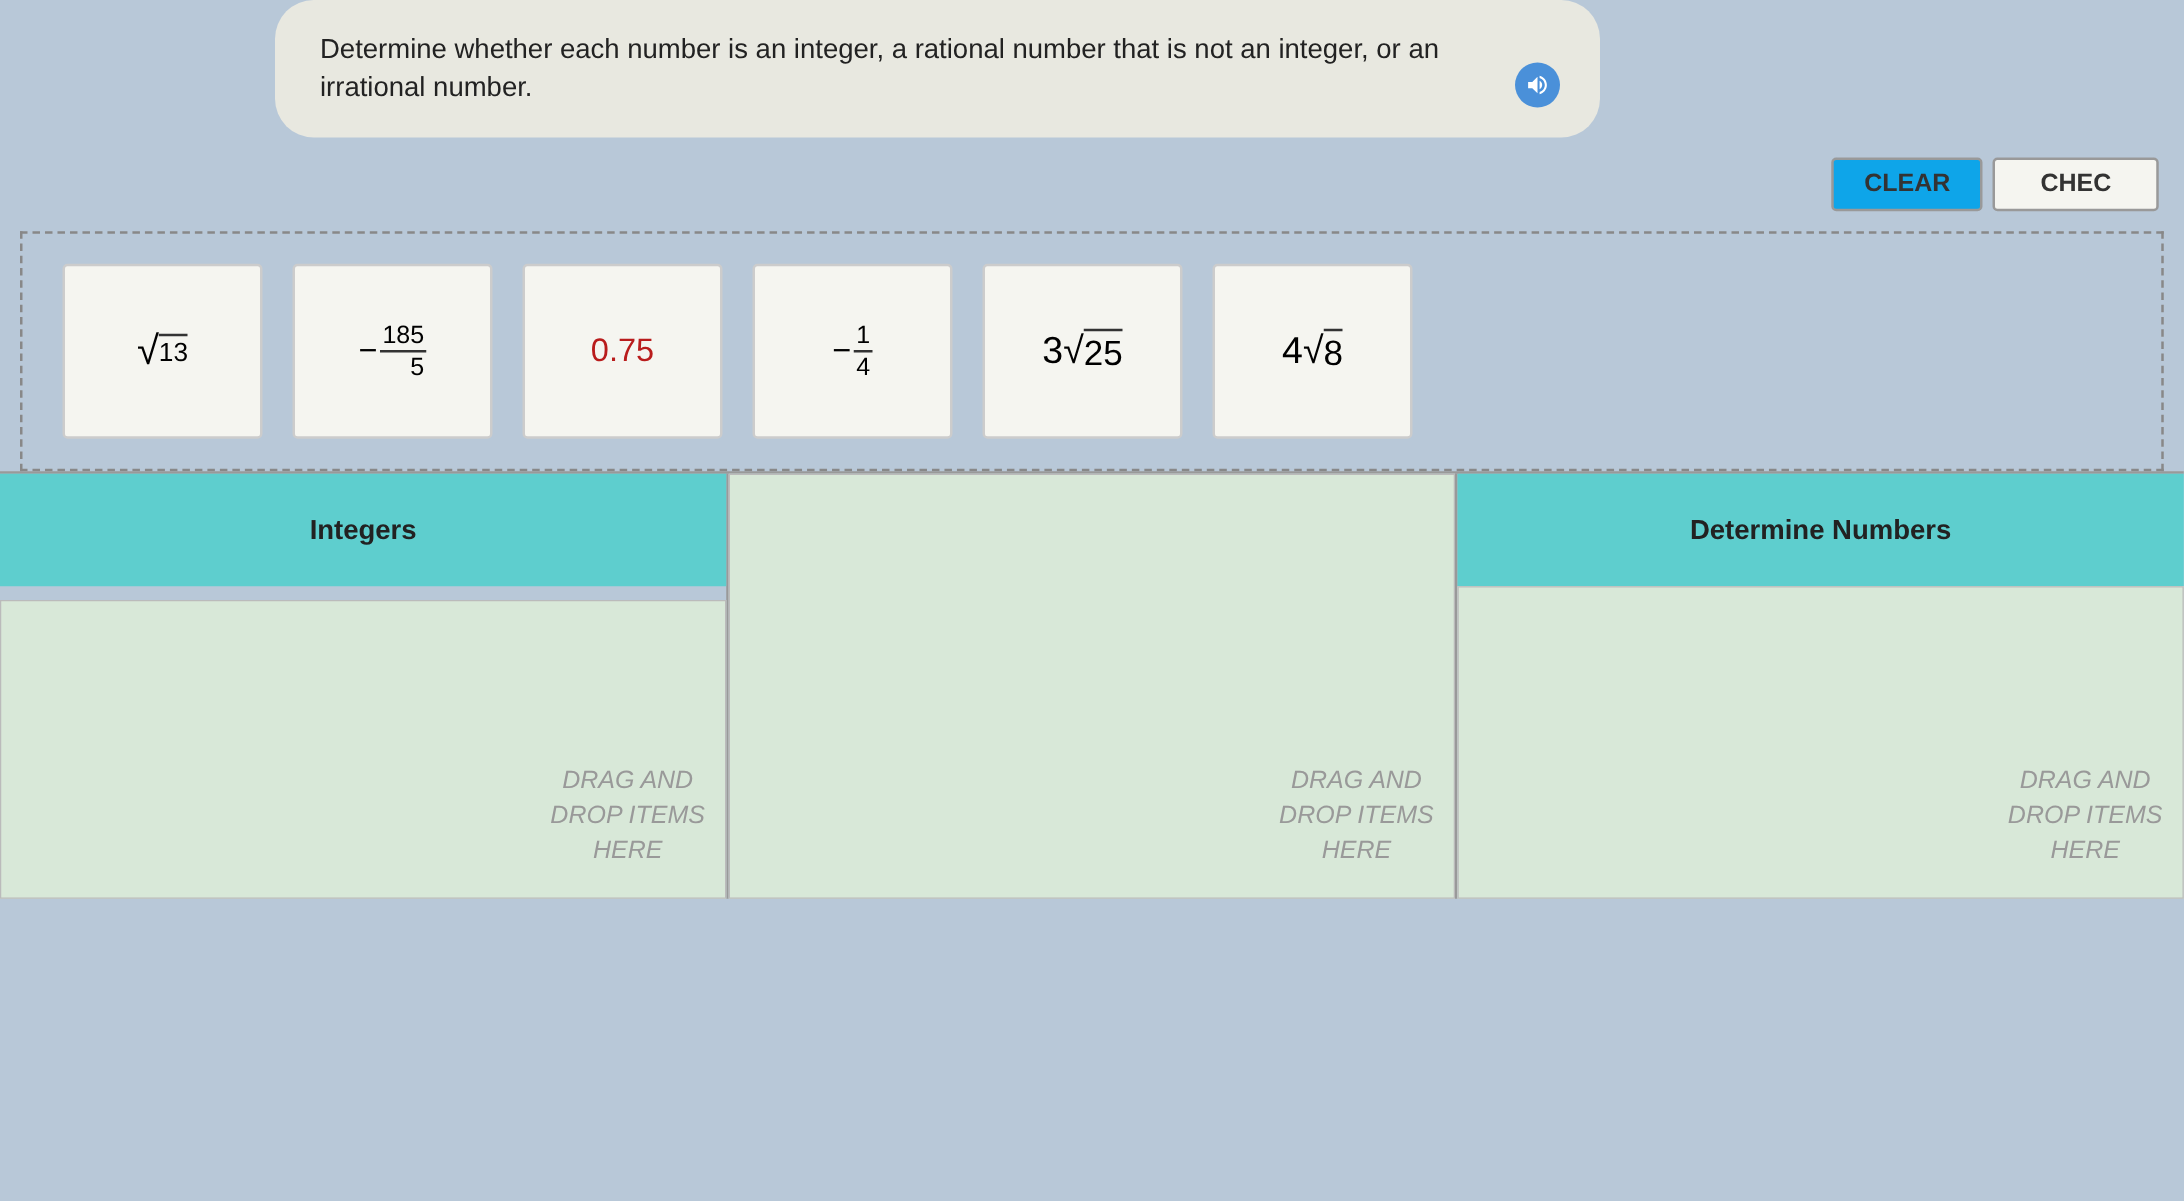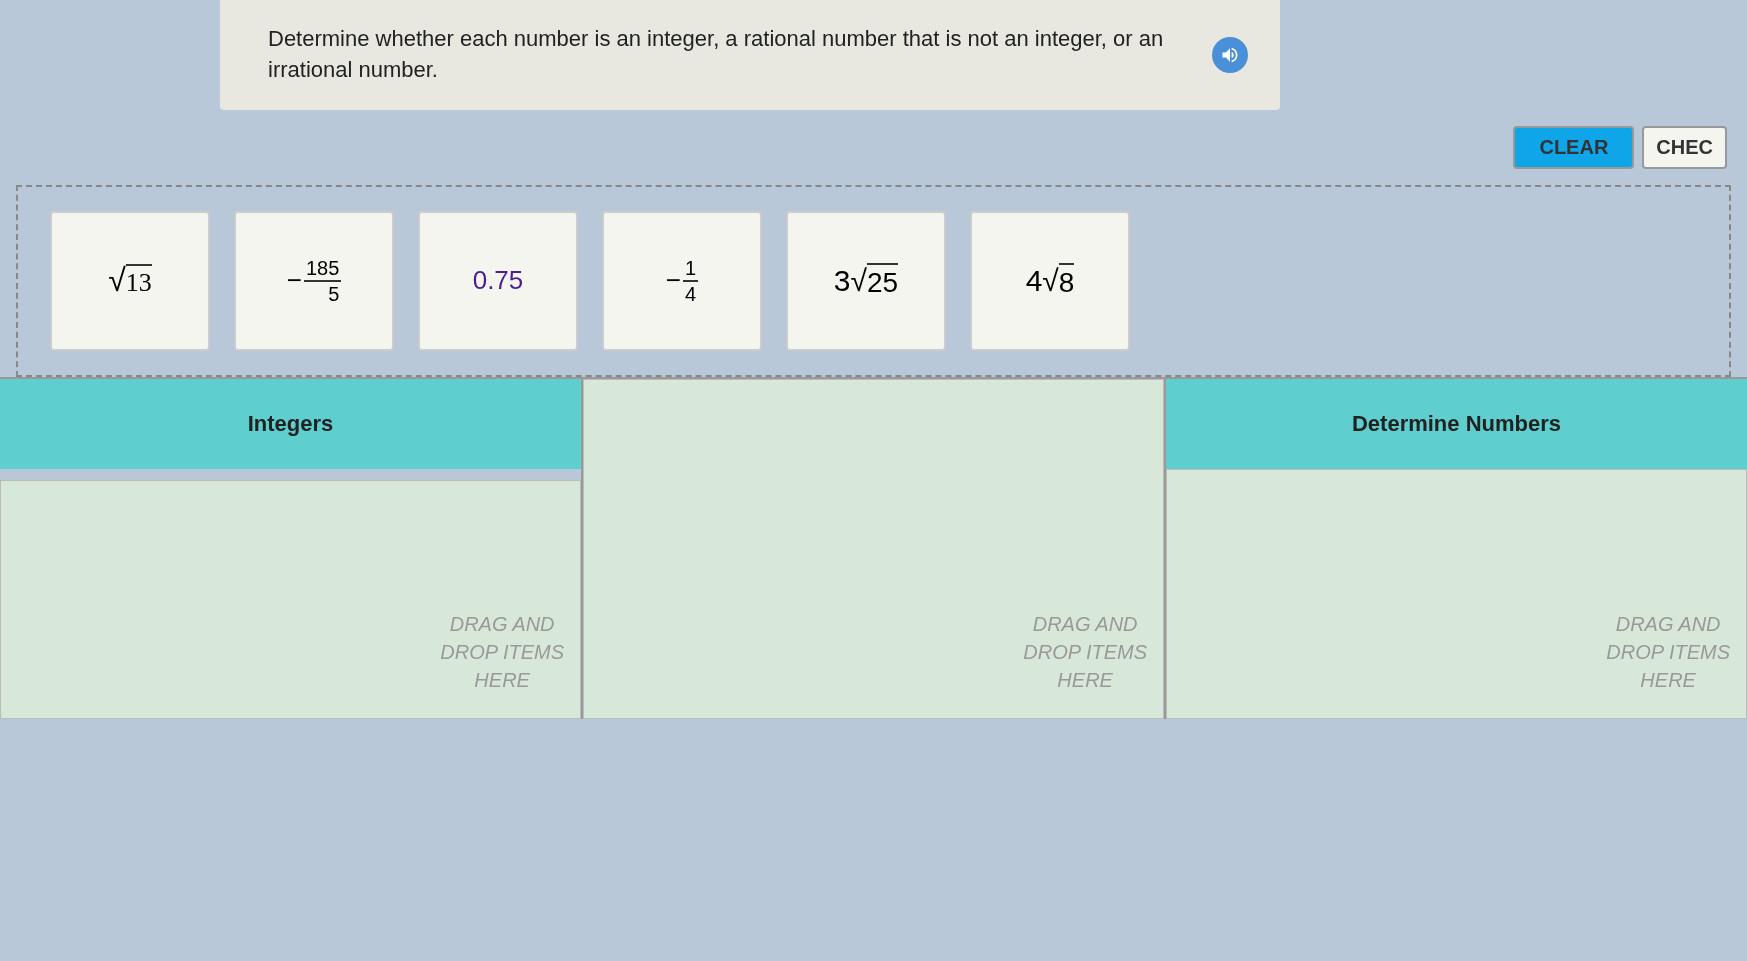--- a/index.html
+++ b/index.html
@@ -15,27 +15,28 @@
       width: 100%;
       min-height: 961px;
       background-color: #b8c8d8;
       position: relative;
     }
 
     
     .question-area {
       background-color: #e8e8e0;
       margin: 0 220px 0 220px;
-      padding: 24px 32px 24px 48px;
+      padding: 24px 32px 24px 36px;
       border-bottom-left-radius: 4px;
       border-bottom-right-radius: 4px;
       display: flex;
-      align-items: center;
+      align-items: flex-end;
       justify-content: space-between;
       max-width: 1060px;
+      border-radius: 31px;
     }
 
     .question-text {
       font-size: 22px;
       color: #222;
       line-height: 1.4;
       flex: 1;
     }
 
     .audio-btn {
@@ -73,21 +74,21 @@
       font-size: 20px;
       font-weight: bold;
       cursor: pointer;
       border-radius: 4px;
       color: #333;
     }
 
     .btn-check {
       background-color: #f5f5f0;
       border: 2px solid #999;
-      padding: 8px 12px;
+      padding: 8px 36px;
       font-size: 20px;
       font-weight: bold;
       cursor: pointer;
       border-radius: 4px;
       color: #333;
     }
 
     
     .items-area {
       border: 2px dashed #888;
@@ -110,21 +111,21 @@
       align-items: center;
       justify-content: center;
       cursor: grab;
       font-size: 28px;
       border-radius: 4px;
       position: relative;
     }
 
     .drag-item .math-expr {
       font-size: 26px;
-      color: #4c1d95;
+      color: #b91c1c;
     }
 
     
     .fraction {
       display: inline-flex;
       flex-direction: column;
       align-items: flex-end;
       vertical-align: middle;
       font-size: 22px;
       line-height: 1.2;
@@ -231,21 +232,21 @@
     <button class="btn-clear">CLEAR</button>
     <button class="btn-check">CHEC</button>
   </div>
 
   <div class="items-area">
 
     <div class="drag-item">
       <span class="sqrt-expr">
         <span style="font-size:32px; display:inline-flex; align-items:center;">
           <span style="font-size:32px;">√</span>
-            <span class="overline-num" style="font-size:26px;font-family:Liberation Serif, serif;">13</span>
+            <span class="overline-num" style="font-size:21px;">13</span>
         </span>
       </span>
     </div>
 
     <div class="drag-item">
       <span style="display:inline-flex; align-items:center; gap:2px;">
         <span style="font-size:26px;">−</span>
         <span class="fraction">
           <span class="numerator">185</span>
           <span class="denominator">5</span>

